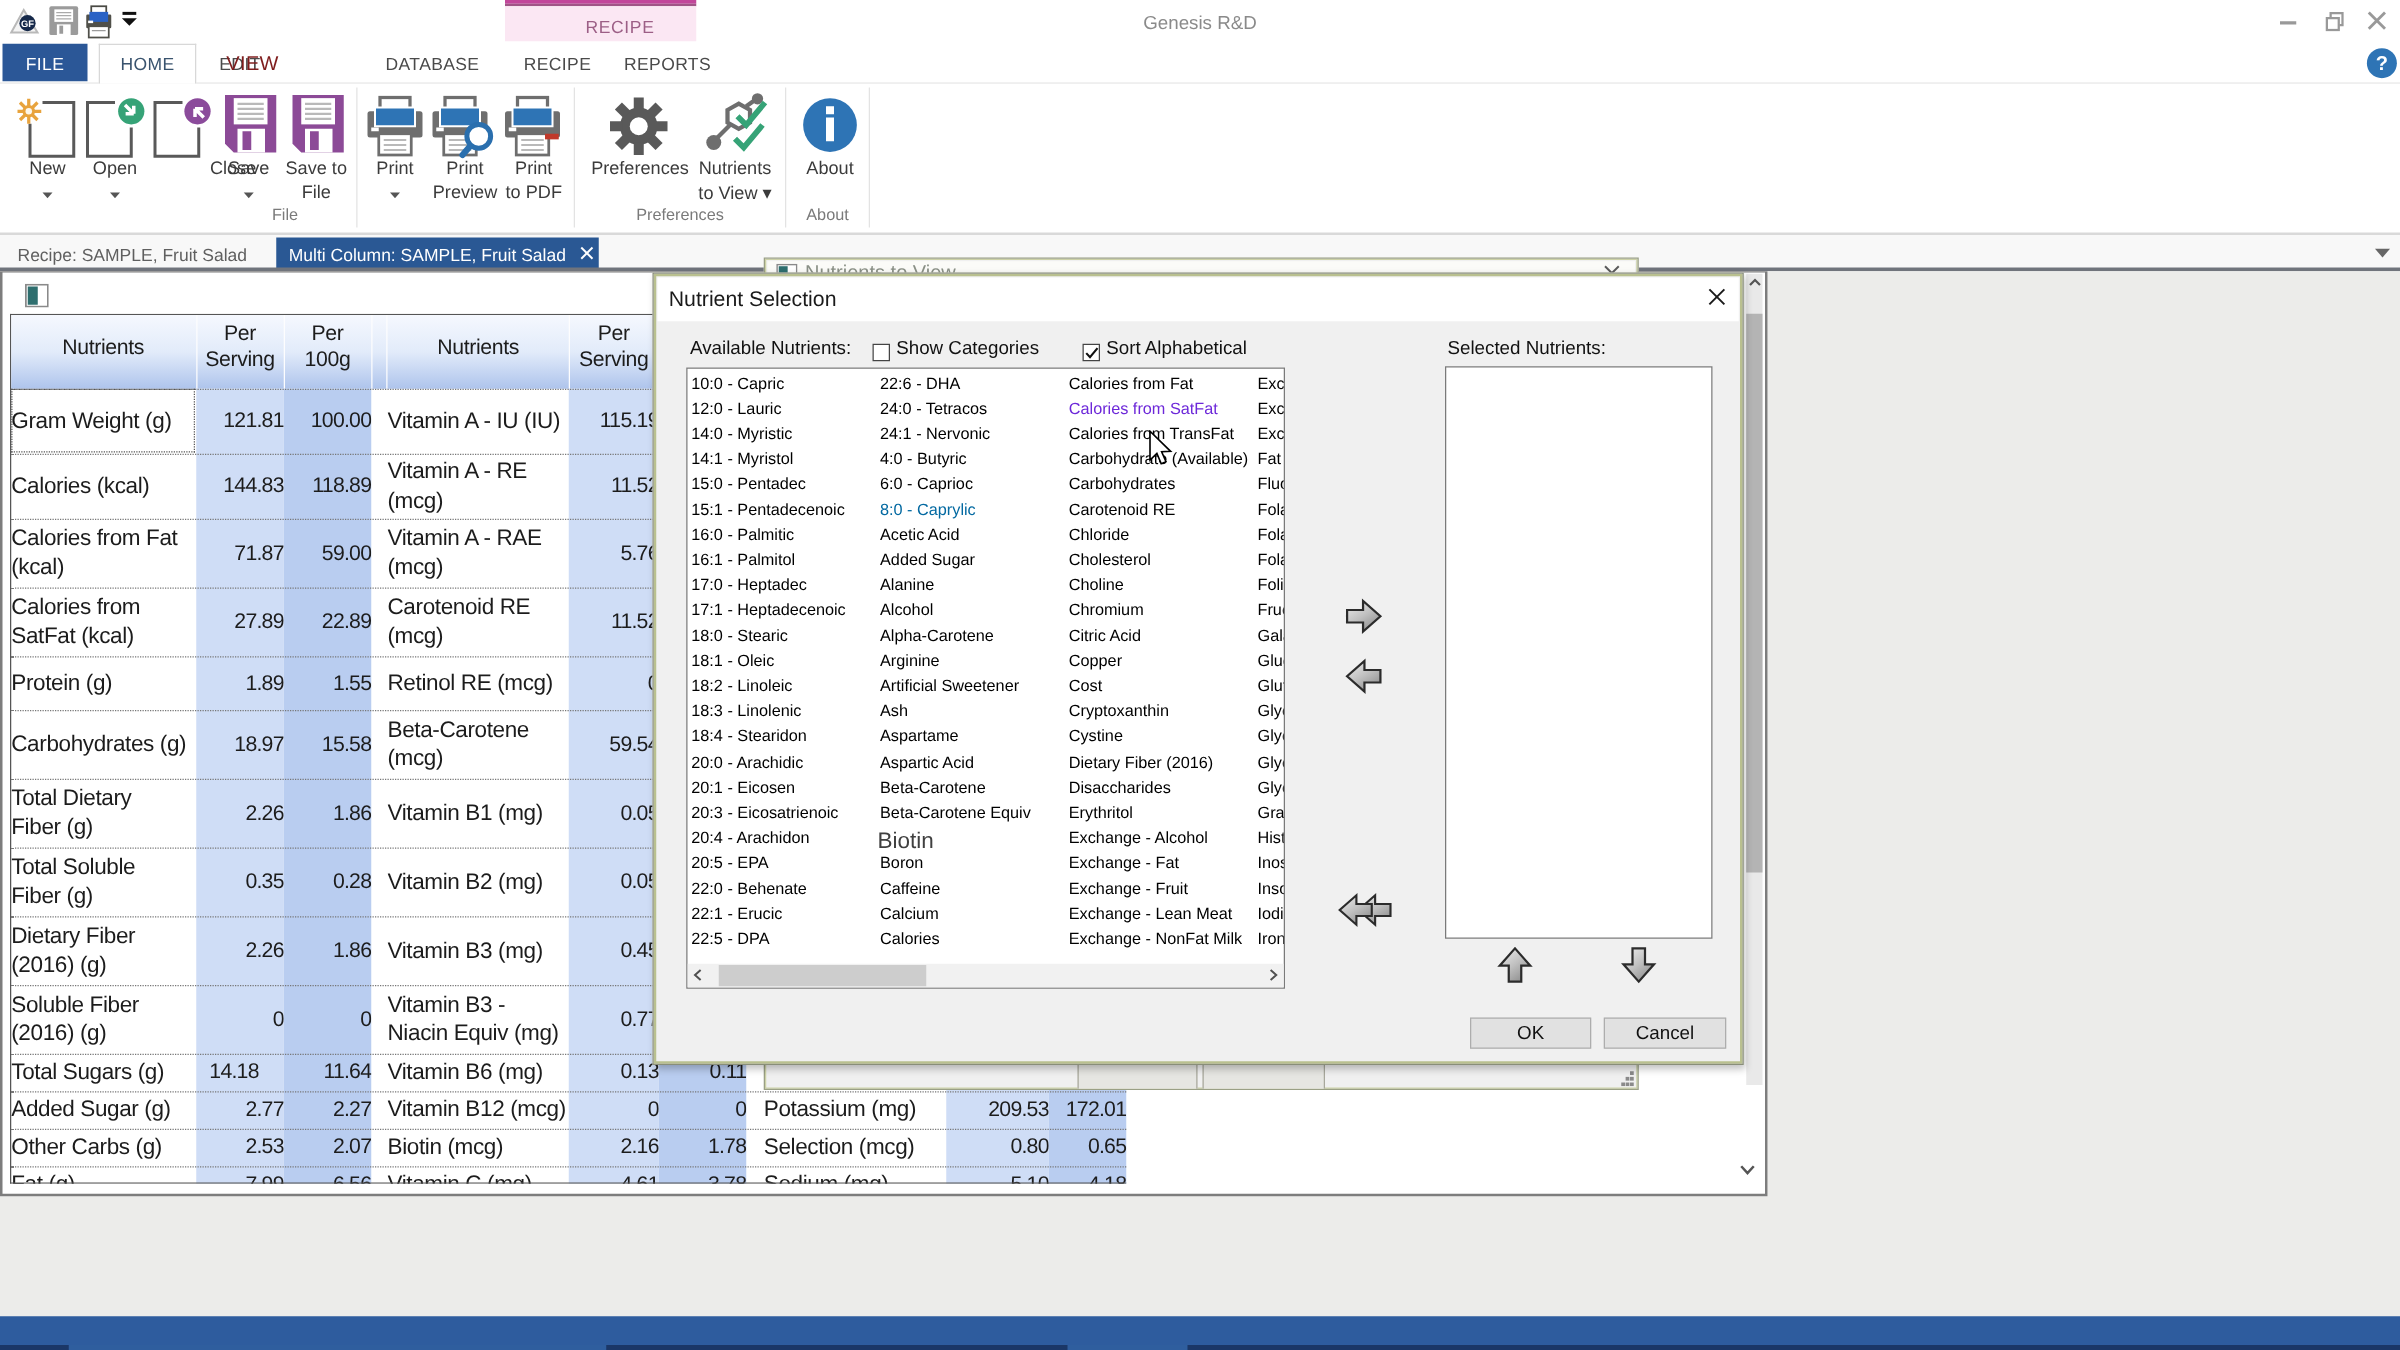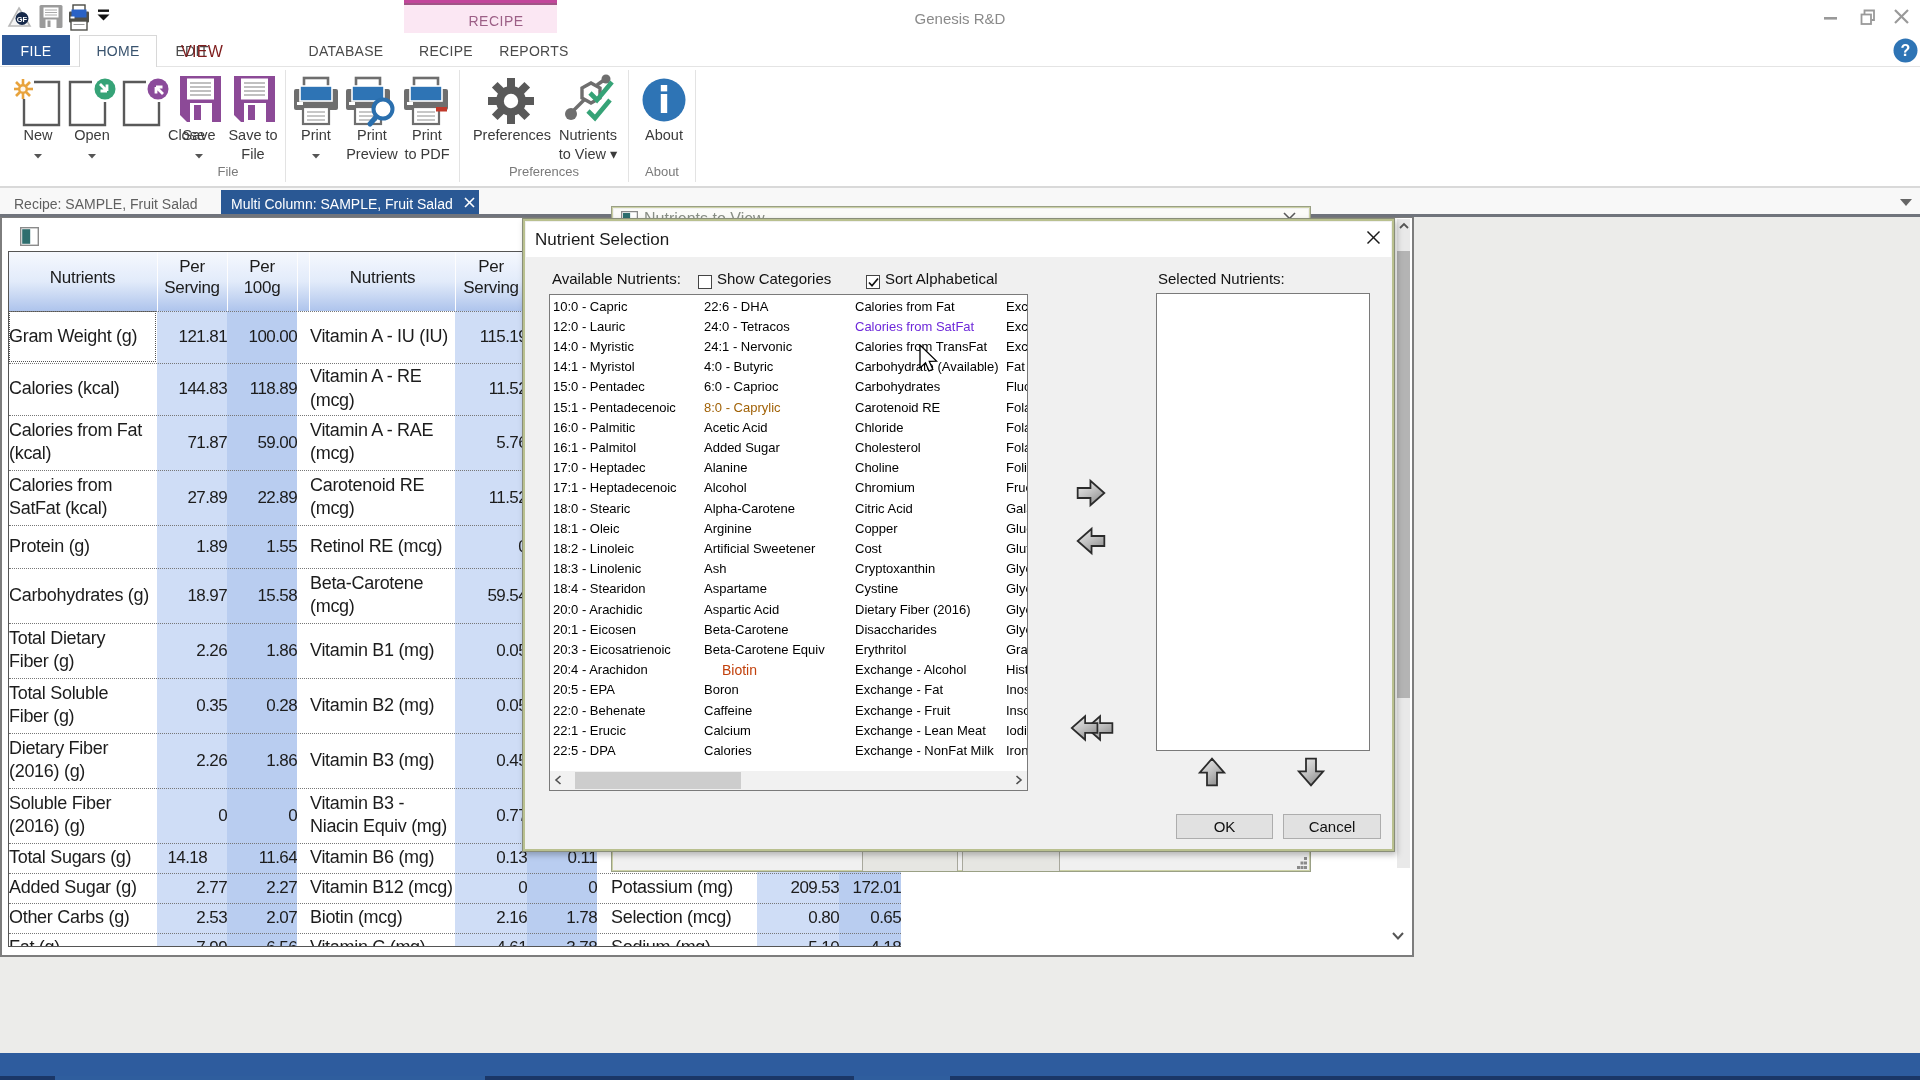--- a/index.html
+++ b/index.html
@@ -680,34 +680,34 @@
       <div class="txt" style="left:3px;top:367.1px;font-size:13px;color:#000">20:4 - Arachidon</div>
       <div class="txt" style="left:3px;top:387.3px;font-size:13px;color:#000">20:5 - EPA</div>
       <div class="txt" style="left:3px;top:407.5px;font-size:13px;color:#000">22:0 - Behenate</div>
       <div class="txt" style="left:3px;top:427.7px;font-size:13px;color:#000">22:1 - Erucic</div>
       <div class="txt" style="left:3px;top:447.9px;font-size:13px;color:#000">22:5 - DPA</div>
       <div class="txt" style="left:154px;top:3.5px;font-size:13px;color:#000">22:6 - DHA</div>
       <div class="txt" style="left:154px;top:23.7px;font-size:13px;color:#000">24:0 - Tetracos</div>
       <div class="txt" style="left:154px;top:43.9px;font-size:13px;color:#000">24:1 - Nervonic</div>
       <div class="txt" style="left:154px;top:64.1px;font-size:13px;color:#000">4:0 - Butyric</div>
       <div class="txt" style="left:154px;top:84.3px;font-size:13px;color:#000">6:0 - Caprioc</div>
-      <div class="txt" style="left:154px;top:104.5px;font-size:13px;color:#a16207">8:0 - Caprylic</div>
+      <div class="txt" style="left:154px;top:104.5px;font-size:13px;color:#0369a1">8:0 - Caprylic</div>
       <div class="txt" style="left:154px;top:124.7px;font-size:13px;color:#000">Acetic Acid</div>
       <div class="txt" style="left:154px;top:144.9px;font-size:13px;color:#000">Added Sugar</div>
       <div class="txt" style="left:154px;top:165.1px;font-size:13px;color:#000">Alanine</div>
       <div class="txt" style="left:154px;top:185.3px;font-size:13px;color:#000">Alcohol</div>
       <div class="txt" style="left:154px;top:205.5px;font-size:13px;color:#000">Alpha-Carotene</div>
       <div class="txt" style="left:154px;top:225.7px;font-size:13px;color:#000">Arginine</div>
       <div class="txt" style="left:154px;top:245.9px;font-size:13px;color:#000">Artificial Sweetener</div>
       <div class="txt" style="left:154px;top:266.1px;font-size:13px;color:#000">Ash</div>
       <div class="txt" style="left:154px;top:286.3px;font-size:13px;color:#000">Aspartame</div>
       <div class="txt" style="left:154px;top:306.5px;font-size:13px;color:#000">Aspartic Acid</div>
       <div class="txt" style="left:154px;top:326.7px;font-size:13px;color:#000">Beta-Carotene</div>
       <div class="txt" style="left:154px;top:346.9px;font-size:13px;color:#000">Beta-Carotene Equiv</div>
-      <div class="txt" style="left:172px;top:367.1px;font-size:14px;color:#c2410c">Biotin</div>
+      <div class="txt" style="left:152px;top:367.1px;font-size:18px;color:#404040">Biotin</div>
       <div class="txt" style="left:154px;top:387.3px;font-size:13px;color:#000">Boron</div>
       <div class="txt" style="left:154px;top:407.5px;font-size:13px;color:#000">Caffeine</div>
       <div class="txt" style="left:154px;top:427.7px;font-size:13px;color:#000">Calcium</div>
       <div class="txt" style="left:154px;top:447.9px;font-size:13px;color:#000">Calories</div>
       <div class="txt" style="left:305px;top:3.5px;font-size:13px;color:#000">Calories from Fat</div>
       <div class="txt" style="left:305px;top:23.7px;font-size:13px;color:#6d28d9">Calories from SatFat</div>
       <div class="txt" style="left:305px;top:43.9px;font-size:13px;color:#000">Calories from TransFat</div>
       <div class="txt" style="left:305px;top:64.1px;font-size:13px;color:#000">Carbohydrate (Available)</div>
       <div class="txt" style="left:305px;top:84.3px;font-size:13px;color:#000">Carbohydrates</div>
       <div class="txt" style="left:305px;top:104.5px;font-size:13px;color:#000">Carotenoid RE</div>

